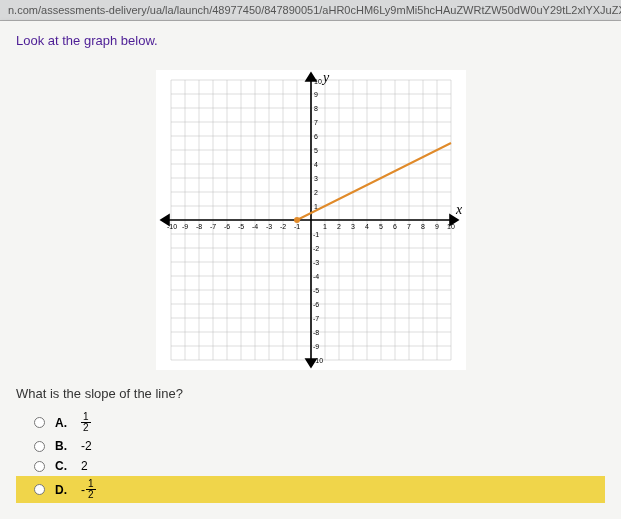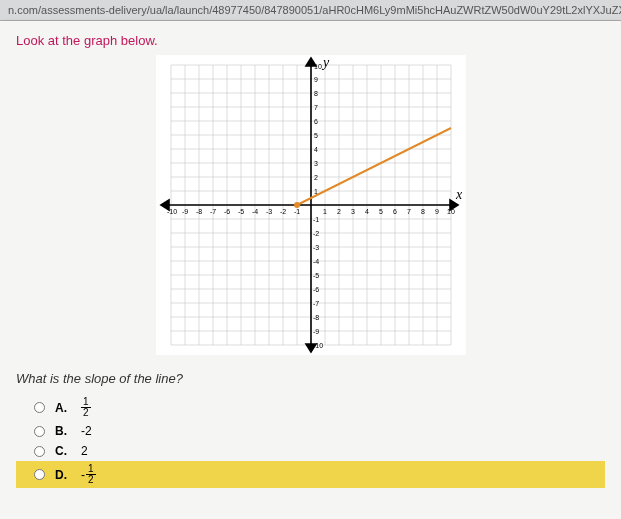--- a/index.html
+++ b/index.html
@@ -22,36 +22,35 @@
   .page {
     background: #f5f5f3;
     margin: 0;
     padding: 12px 16px 0 16px;
     min-height: 500px;
     position: relative;
     box-shadow: 0 2px 6px rgba(0,0,0,0.15);
   }
   .prompt {
     font-size: 13px;
-    color: #be185d;
-    margin-bottom: 7px;
+    color: #4c1d95;
+    margin-bottom: 22px;
   }
   .graph-wrap {
     text-align: center;
     margin-bottom: 12px;
   }
   .graph {
     display: inline-block;
     background: #fff;
   }
   .question {
     font-size: 13px;
     color: #333;
     margin: 12px 0 8px 0;
-    font-style: italic;
   }
   .choices {
     list-style: none;
     font-size: 12px;
   }
   .choices li {
     display: flex;
     align-items: center;
     gap: 10px;
     padding: 3px 0;

